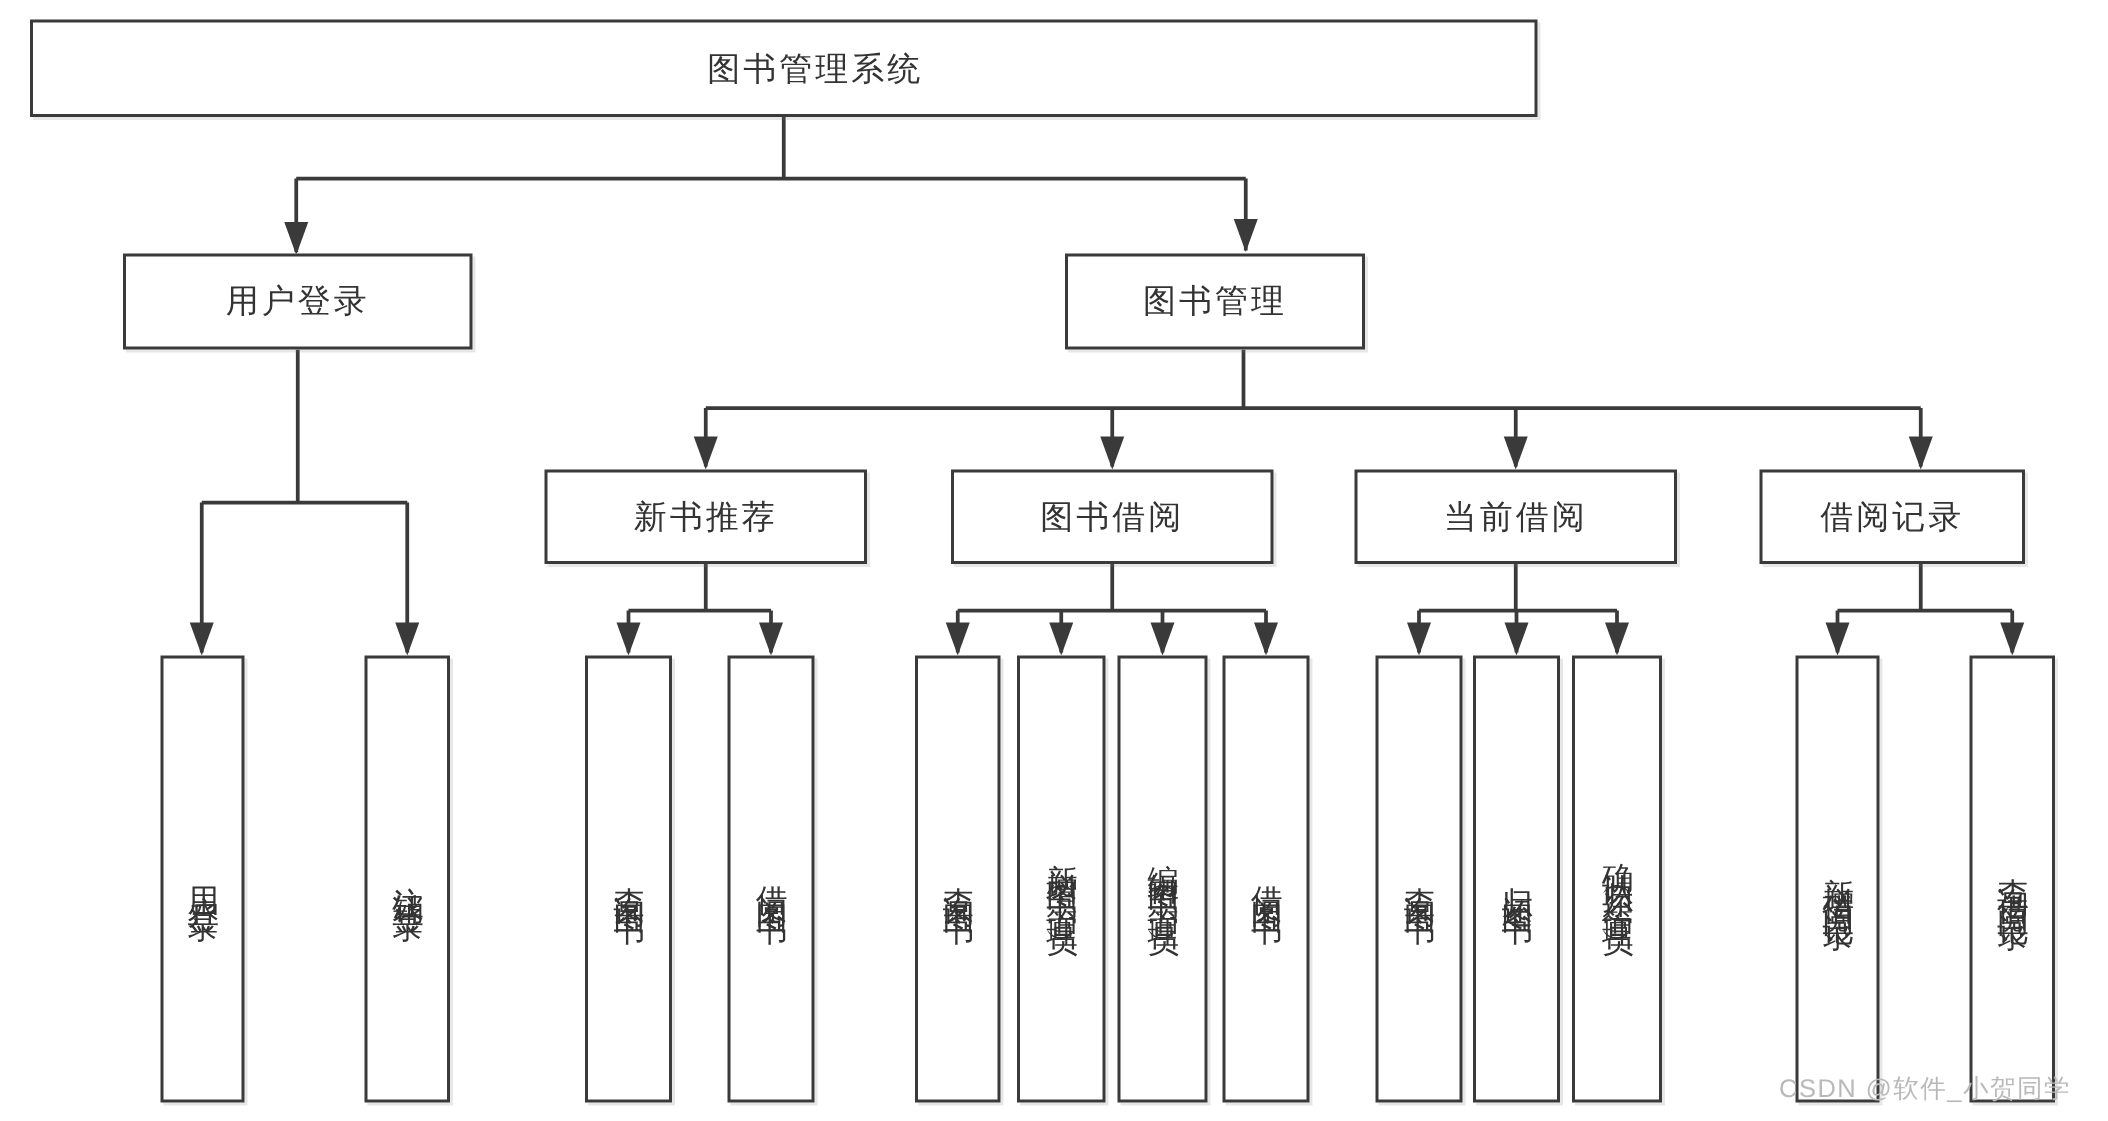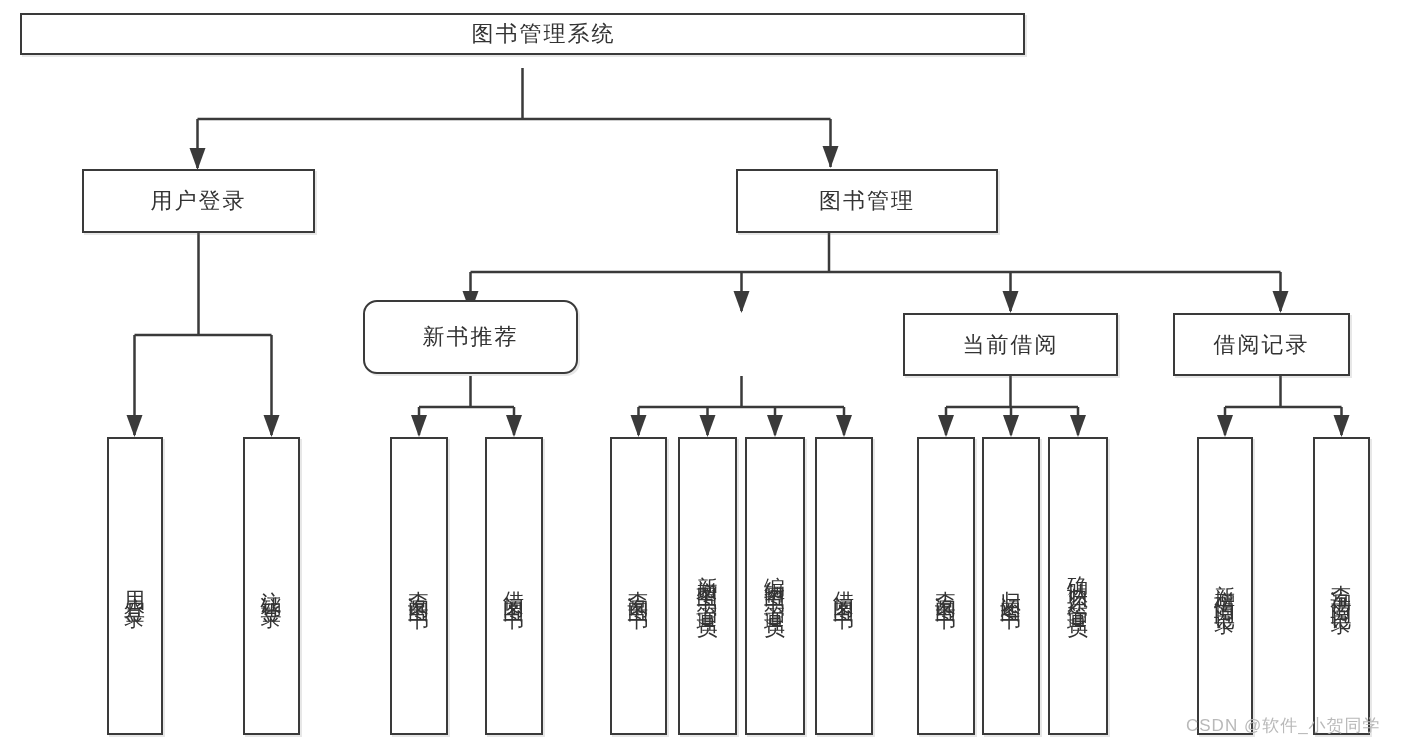--- a/index.html
+++ b/index.html
@@ -91,33 +91,36 @@
       <polygon points="767,415 783,415 775,437"></polygon>
       <polygon points="836,415 852,415 844,437"></polygon>
       <polygon points="938,415 954,415 946,437"></polygon>
       <polygon points="1003,415 1019,415 1011,437"></polygon>
       <polygon points="1070,415 1086,415 1078,437"></polygon>
       <polygon points="1217,415 1233,415 1225,437"></polygon>
       <polygon points="1333.5,415 1349.5,415 1341.5,437"></polygon>
     </g>
   </svg>
 
-  <div class="box" style="left:20px; top:13px; width:1005px; height:42px;padding-left:42px;">
+  <div class="box" style="left:20px; top:13px; width:1005px; height:65px;padding-left:42px;">
     <span class="htext">图书管理系统</span>
   </div>
 
   <div class="box" style="left:82px; top:169px; width:233px; height:64px;">
     <span class="htext">用户登录</span>
   </div>
-  <div class="box" style="left:736px; top:169px; width:262px; height:64px;">
+  <div class="box" style="left:710px; top:169px; width:200px; height:64px;">
     <span class="htext">图书管理</span>
   </div>
 
-  <div class="box" style="left:363px; top:300px; width:215px; height:74px;border-radius:14px;">
+  <div class="box" style="left:363px; top:313px; width:215px; height:63px;">
     <span class="htext">新书推荐</span>
+  </div>
+  <div class="box" style="left:634px; top:313px; width:215px; height:63px;">
+    <span class="htext">图书借阅</span>
   </div>
   <div class="box" style="left:903px; top:313px; width:215px; height:63px;justify-content:center;">
     <span class="htext">当前借阅</span>
   </div>
   <div class="box" style="left:1173px; top:313px; width:177px; height:63px;">
     <span class="htext">借阅记录</span>
   </div>
 
   <div class="box" style="left:107px; top:437px; width:56px; height:298px;">
     <span class="vtext">用户登录</span>

